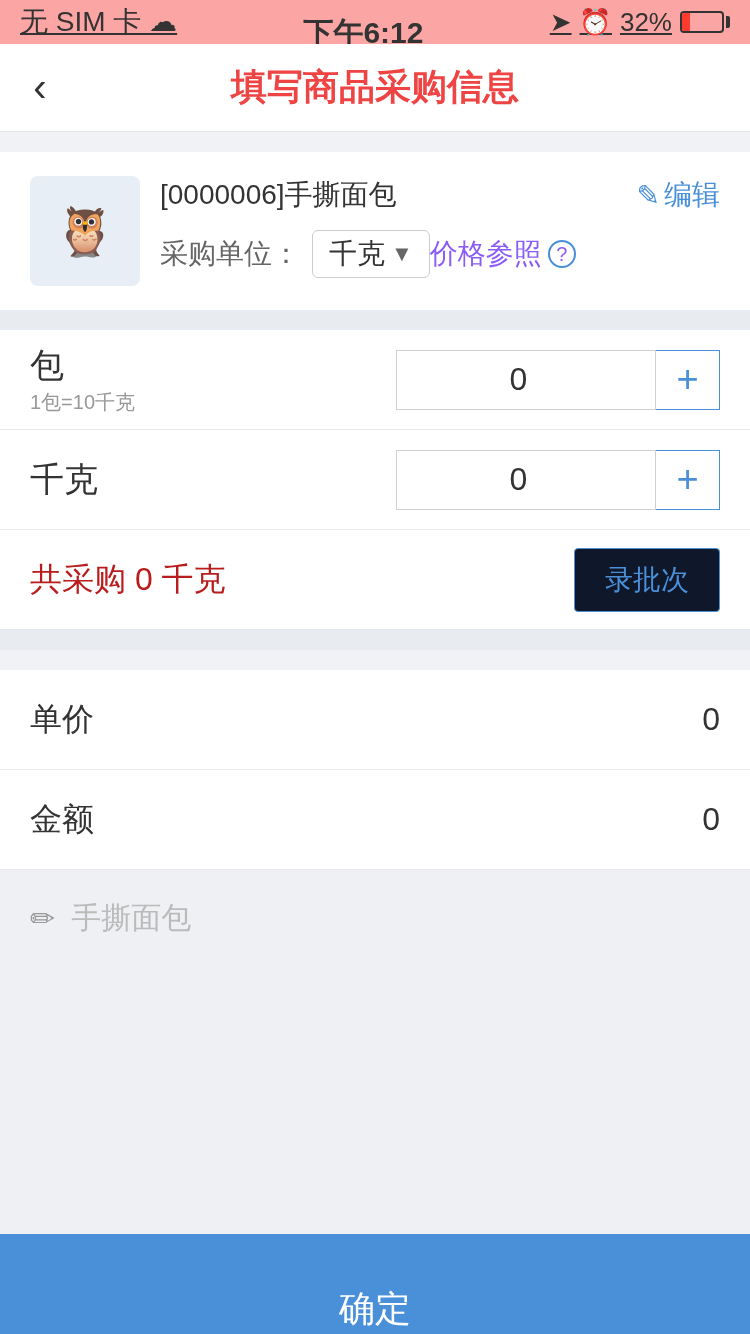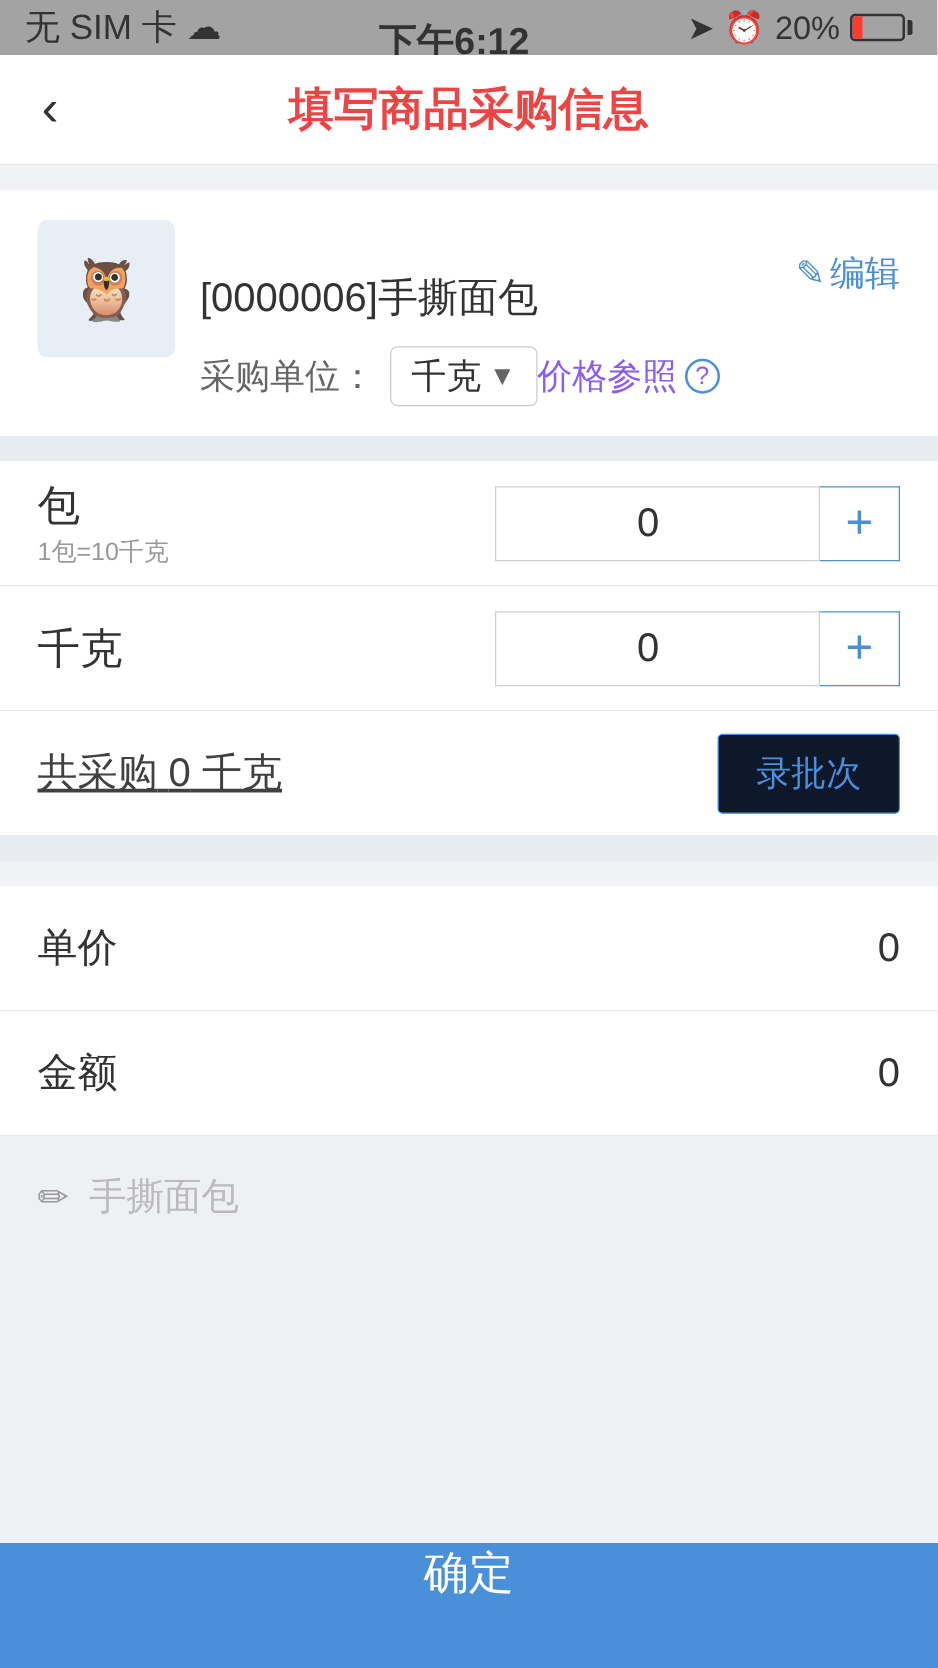--- a/index.html
+++ b/index.html
@@ -10,27 +10,28 @@
       background: #f0f2f5;
       font-family: -apple-system, "PingFang SC", "Helvetica Neue", Arial, sans-serif;
       font-size: 32px;
       color: #333;
     }
 
     
     .status-bar {
       width: 750px;
       height: 44px;
-      background: #a3a3a3;
+      background: #fca5a5;
       display: flex;
       align-items: center;
       justify-content: space-between;
       padding: 0 20px;
       font-size: 28px;
       font-weight: 500;
+      text-decoration: underline;
     }
     .status-left {
       display: flex;
       align-items: center;
       gap: 10px;
     }
     .status-center {
       font-size: 30px;
       font-weight: 600;
       margin-top: 22px;
@@ -124,24 +125,23 @@
     .product-info {
       flex: 1;
     }
     .product-name-row {
       display: flex;
       align-items: center;
       justify-content: space-between;
       margin-bottom: 16px;
     }
     .product-name {
-      font-size: 32px;
+      font-size: 28px;
       font-weight: 500;
       color: #333;
-      margin-top: 41px;
     }
     .edit-btn {
       font-size: 28px;
       color: #4a90d9;
       cursor: pointer;
       display: flex;
       align-items: center;
       gap: 4px;
     }
     .purchase-unit-row {
@@ -251,22 +251,21 @@
       display: flex;
       align-items: center;
       justify-content: space-between;
       padding: 0 30px;
       height: 100px;
       background: #fff;
       border-bottom: 1px solid #e8e8e8;
     }
     .summary-text {
       font-size: 32px;
-      color: #404040;
-      text-decoration: underline;
+      color: #b91c1c;
     }
     .batch-btn {
       border: 1px solid #4a90d9;
       color: #4a90d9;
       background: #0f172a;
       padding: 12px 30px;
       font-size: 28px;
       border-radius: 4px;
       cursor: pointer;
     }
@@ -320,21 +319,21 @@
 
     
     .confirm-btn-container {
       position: fixed;
       bottom: 0;
       left: 0;
       width: 750px;
       height: 100px;
       background: #4a90d9;
       display: flex;
-      align-items: flex-start;
+      align-items: flex-end;
       justify-content: center;
       cursor: pointer;
     }
     .confirm-btn-text {
       font-size: 36px;
       color: #fff;
       font-weight: 500;
     }
 
     .chevron {
@@ -346,21 +345,21 @@
 <body>
 
 <div class="status-bar">
   <div class="status-left">
     <span>无 SIM 卡 ☁</span>
   </div>
   <div class="status-center">下午6:12</div>
   <div class="status-right">
     <span>➤</span>
     <span>⏰</span>
-    <span>20%</span>
+    <span>32%</span>
     <div class="battery">
       <div class="battery-body">
         <div class="battery-fill"></div>
       </div>
       <div class="battery-tip"></div>
     </div>
   </div>
 </div>
 
 <div class="nav-bar">

